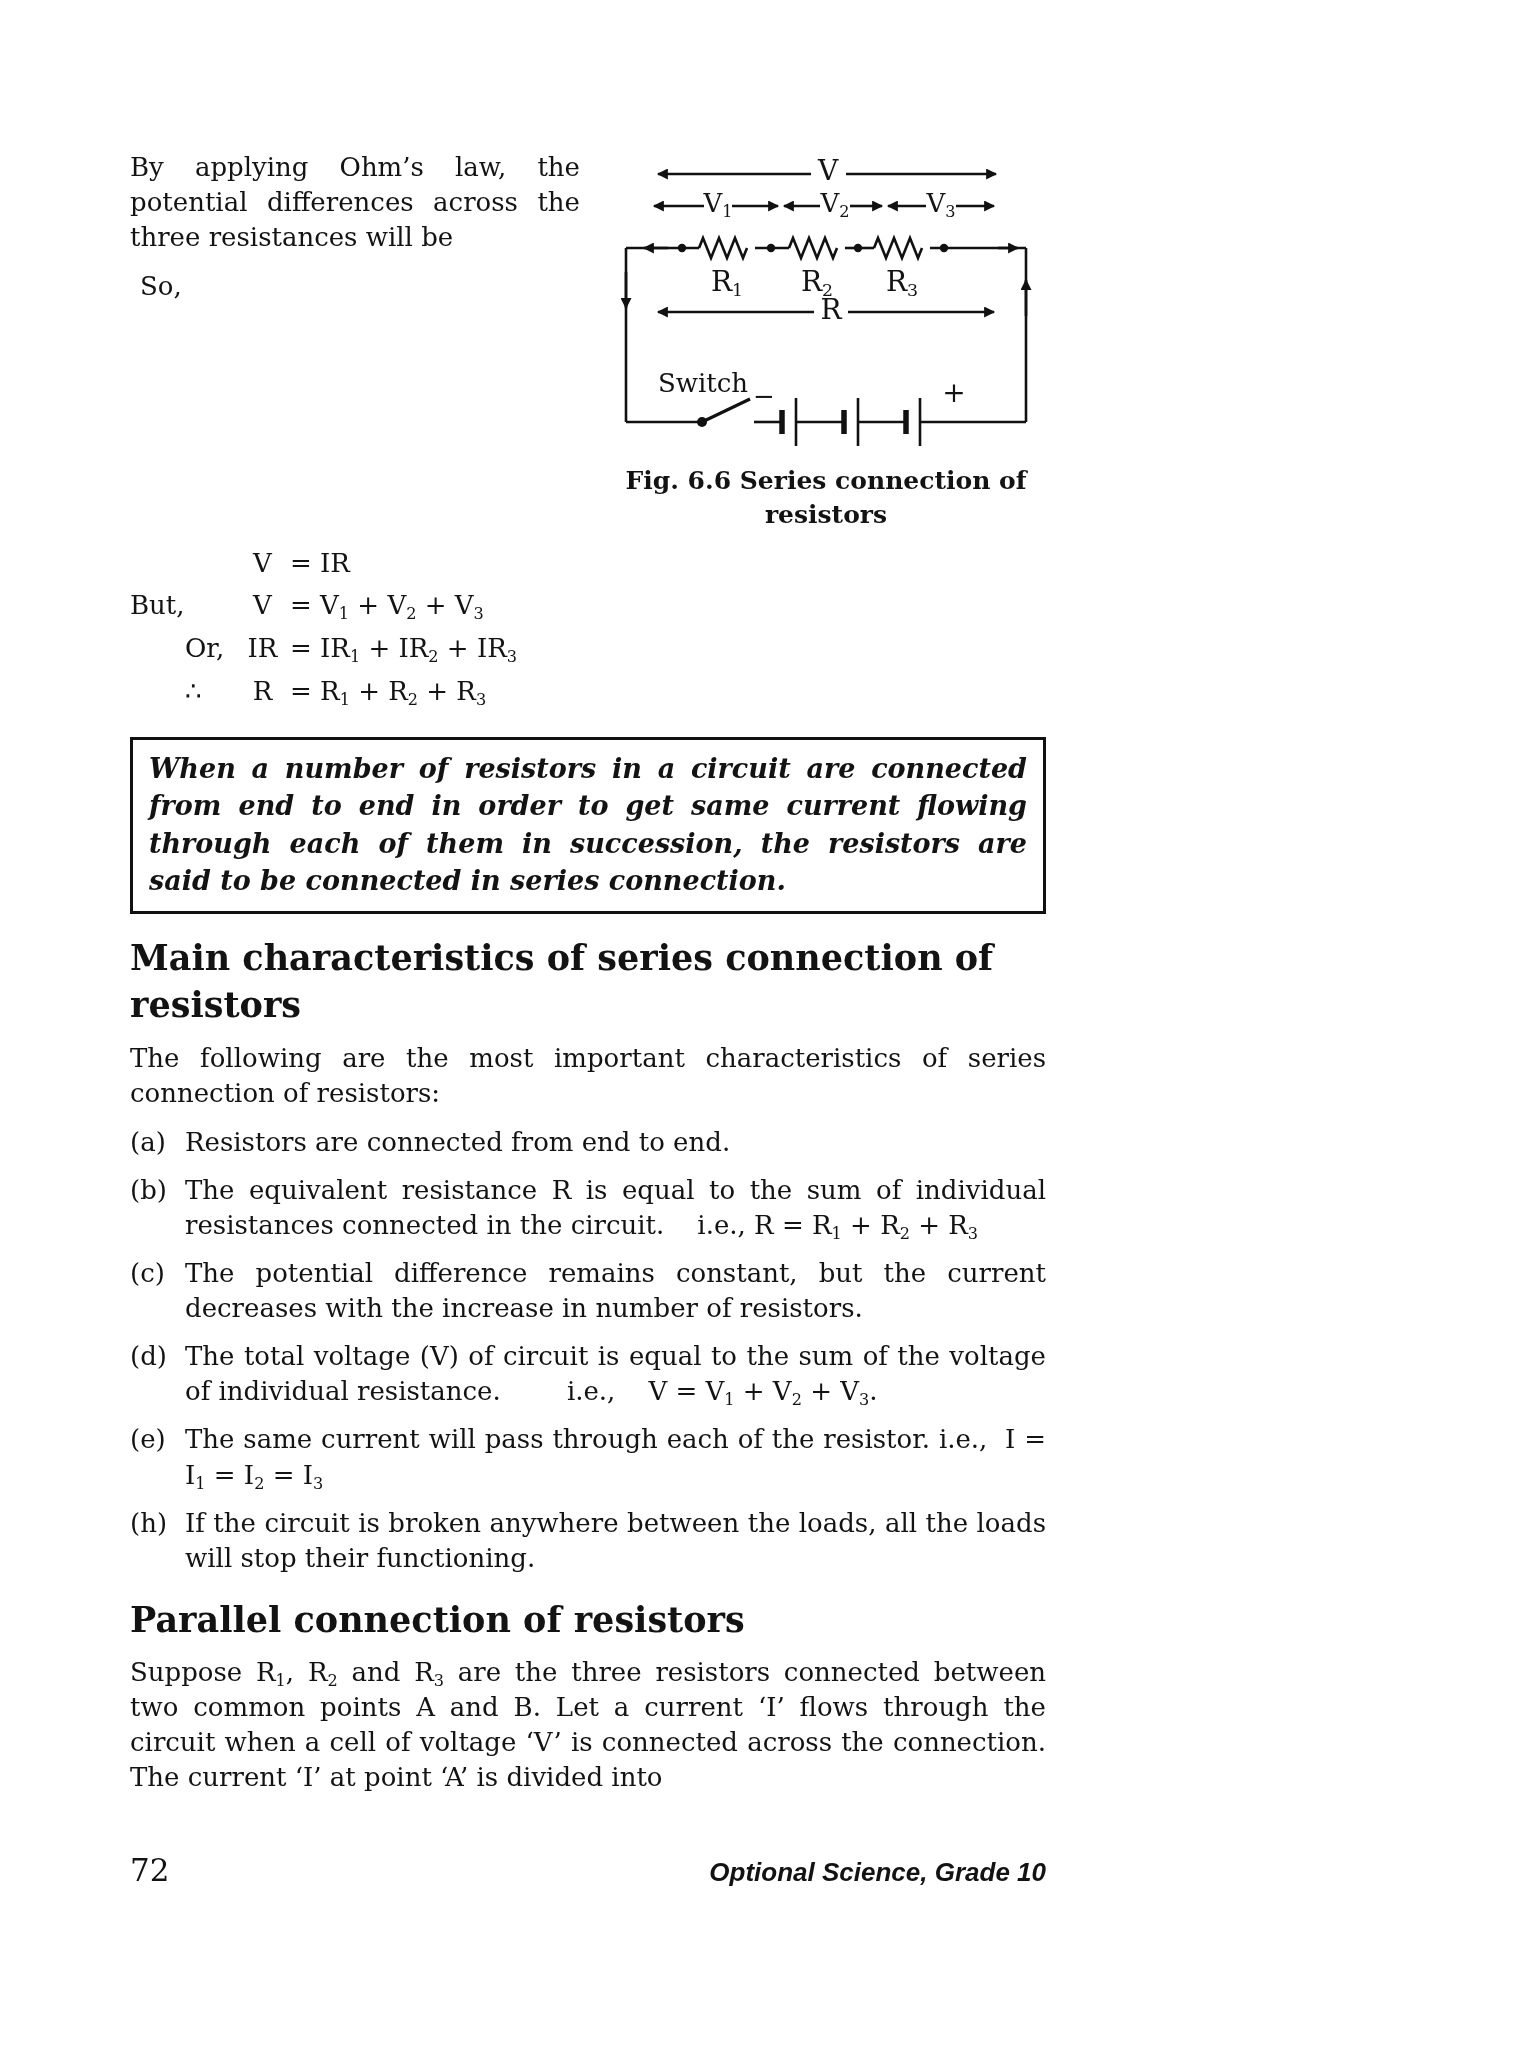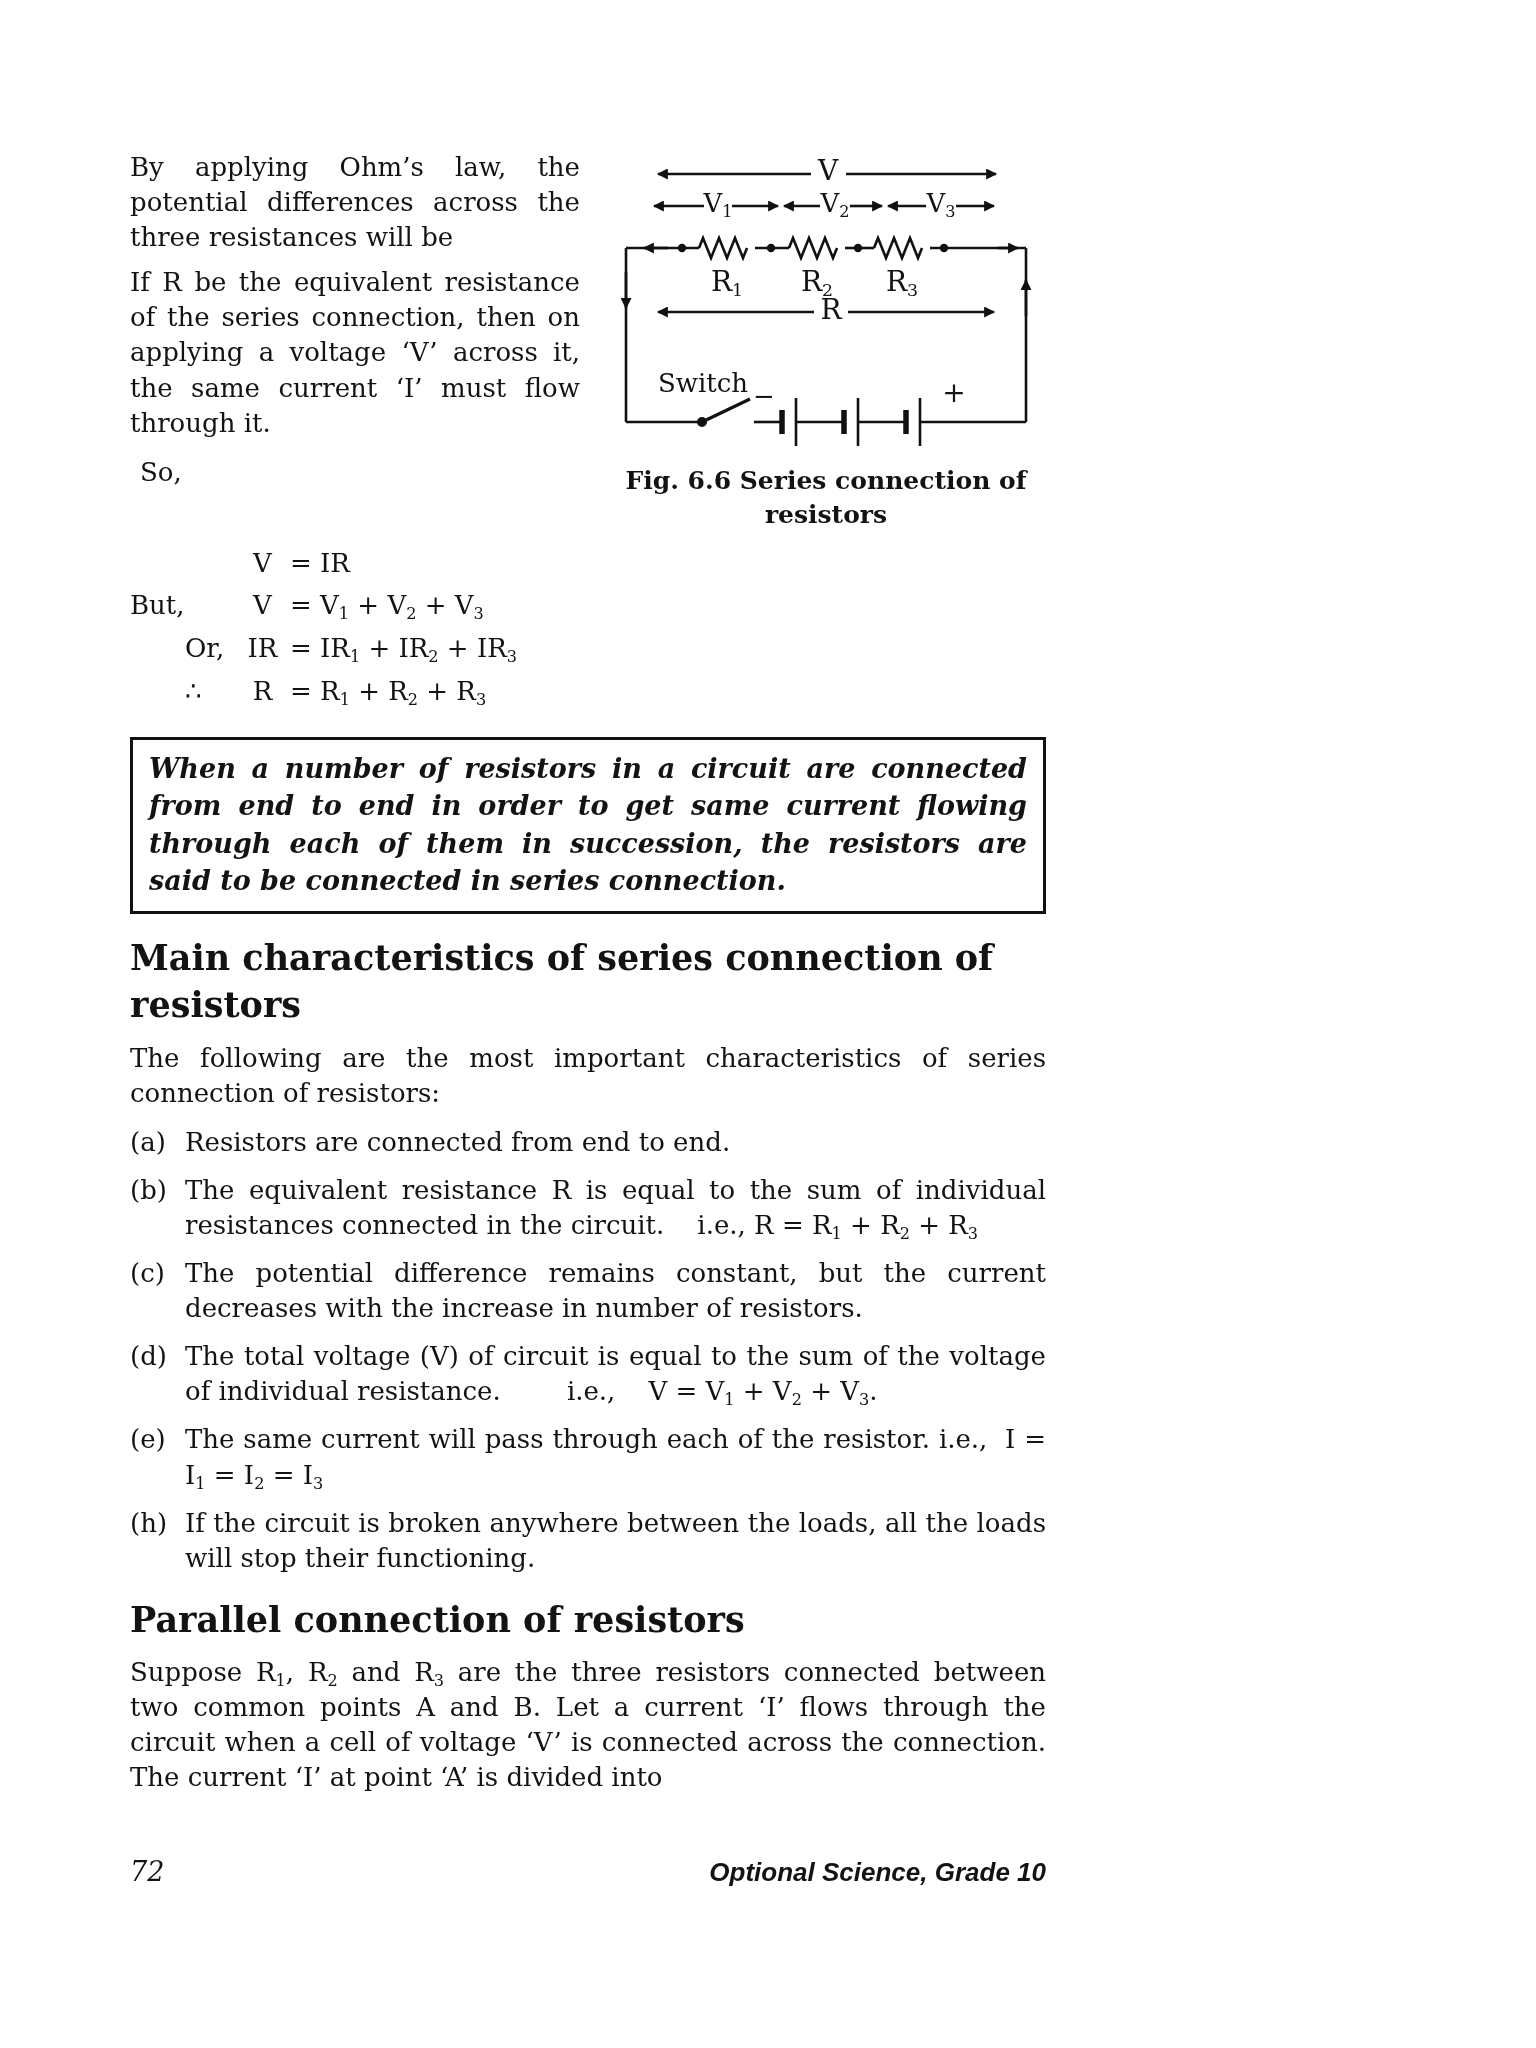--- a/index.html
+++ b/index.html
@@ -51,37 +51,36 @@
   h3 { font-size:35px; font-weight:bold; margin-top:20px; }
   .para { margin-top:12px; }
 
   
   .char-list { margin-top:14px; display:flex; flex-direction:column; gap:13px; }
   .li { display:grid; grid-template-columns:55px 1fr; }
   .li-text { text-align:justify; }
 
   
   .footer { display:flex; justify-content:space-between; align-items:baseline; margin-top:36px; }
-  .page-num { font-size:27px;font-style:italic; }
+  .page-num { font-size:31px; }
   .book-title { font-family:Liberation Sans, sans-serif; font-style:italic; font-weight:bold; font-size:26px;margin-top:24px; }
 
   
   .wire { stroke:#111; stroke-width:2.6; fill:none; }
   .thick { stroke-width:5.5; }
   .lever { stroke-width:3.2; }
 </style>
 </head>
 <body>
 
 <div class="content">
 
   <div class="top">
     <div class="left-col">
       <p class="justify">By applying Ohm’s law, the potential differences across the three resistances will be</p>
-      <p class="justify">If R be the equivalent resistance of the series connection, then on applying a voltage ‘V’ across it, the same current ‘I’ must flow through it.</p>
       <p class="so">So,</p>
     </div>
 
     <figure class="circuit">
       <svg width="440" height="300" viewBox="0 0 440 300">
         <defs>
           <marker id="ah" viewBox="0 0 10 10" refX="9" refY="5" markerWidth="13" markerHeight="11" orient="auto" markerUnits="userSpaceOnUse">
             <path d="M0,0 L10,5 L0,10 z" fill="#111"></path>
           </marker>
         </defs>

